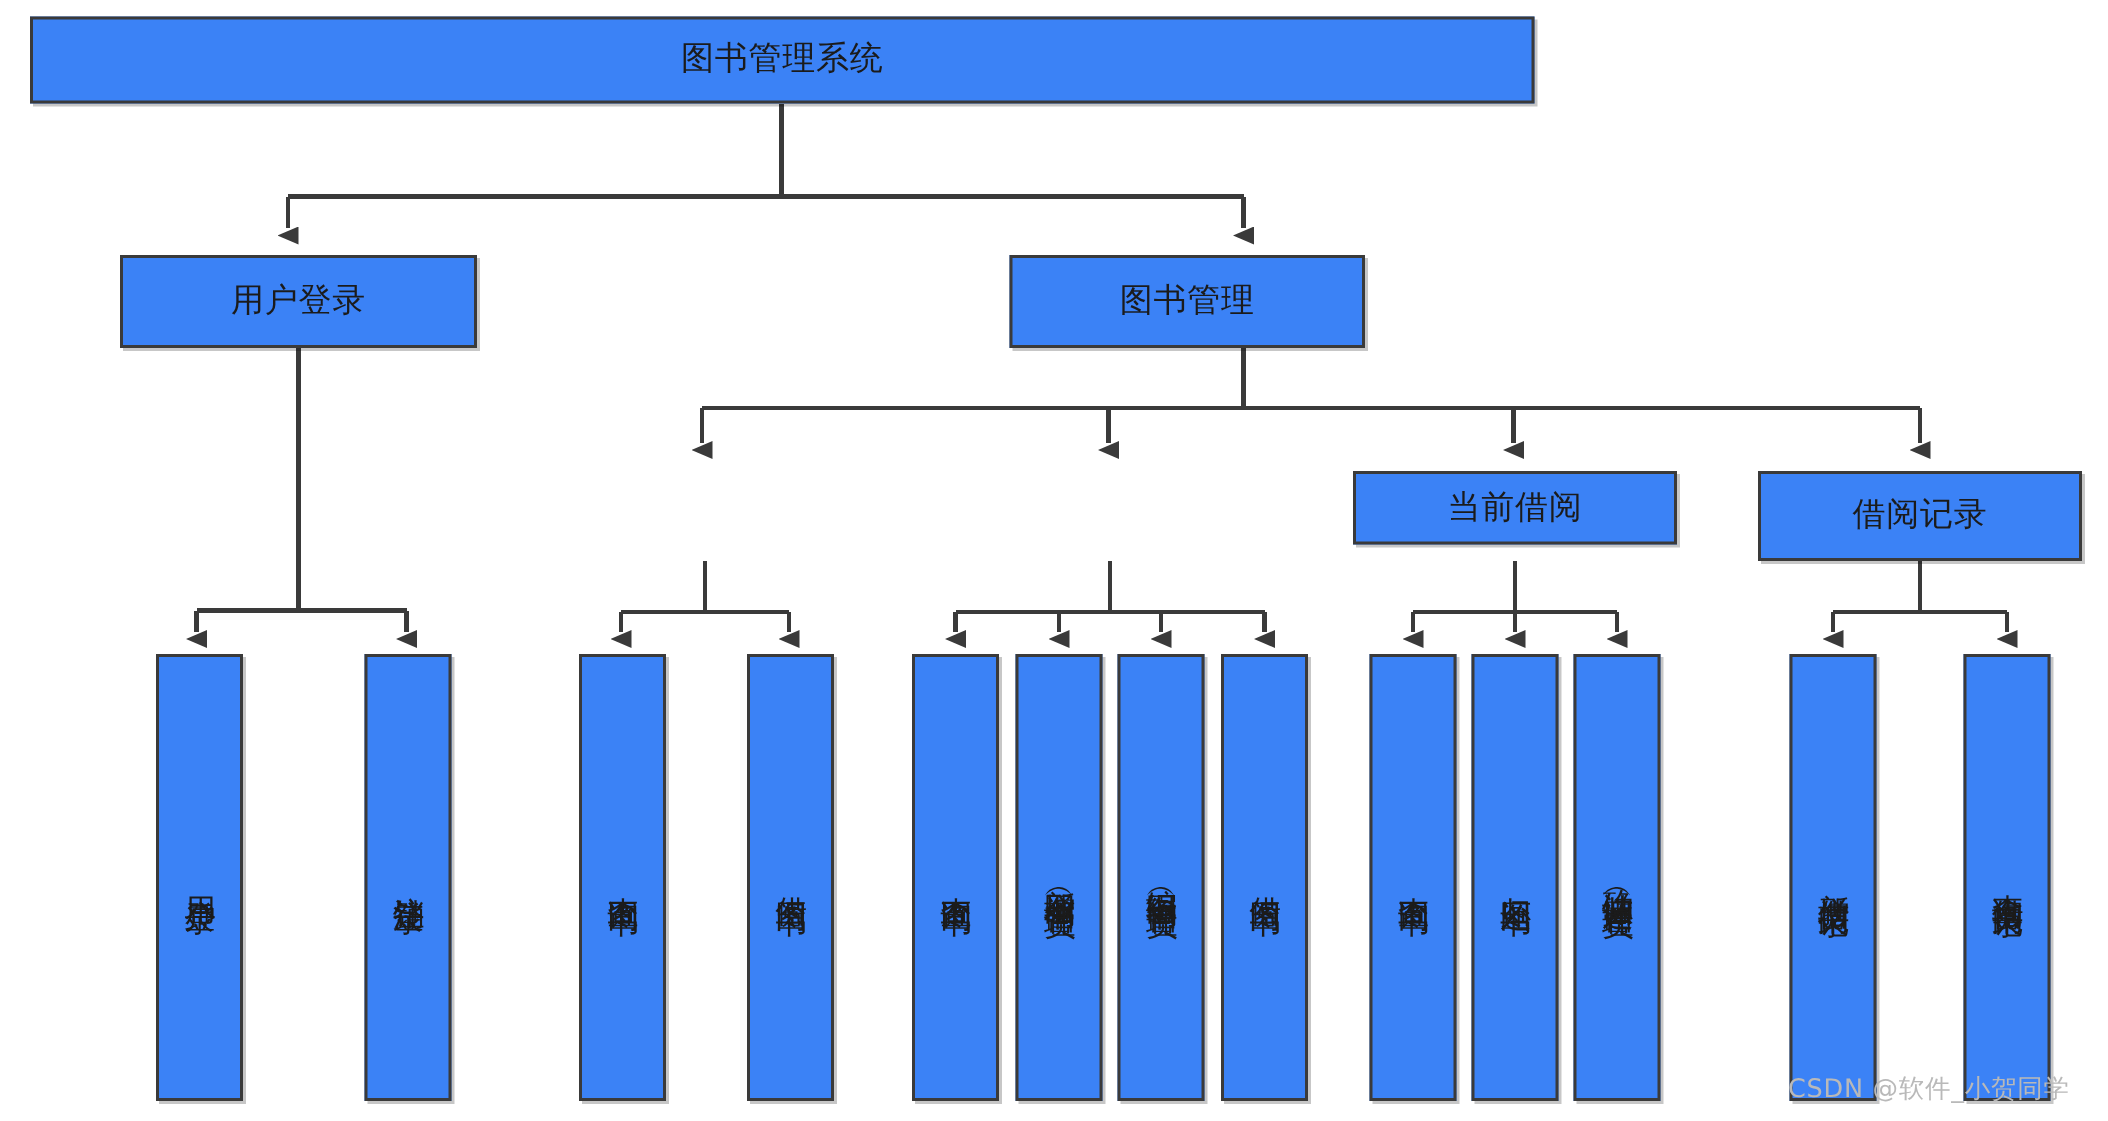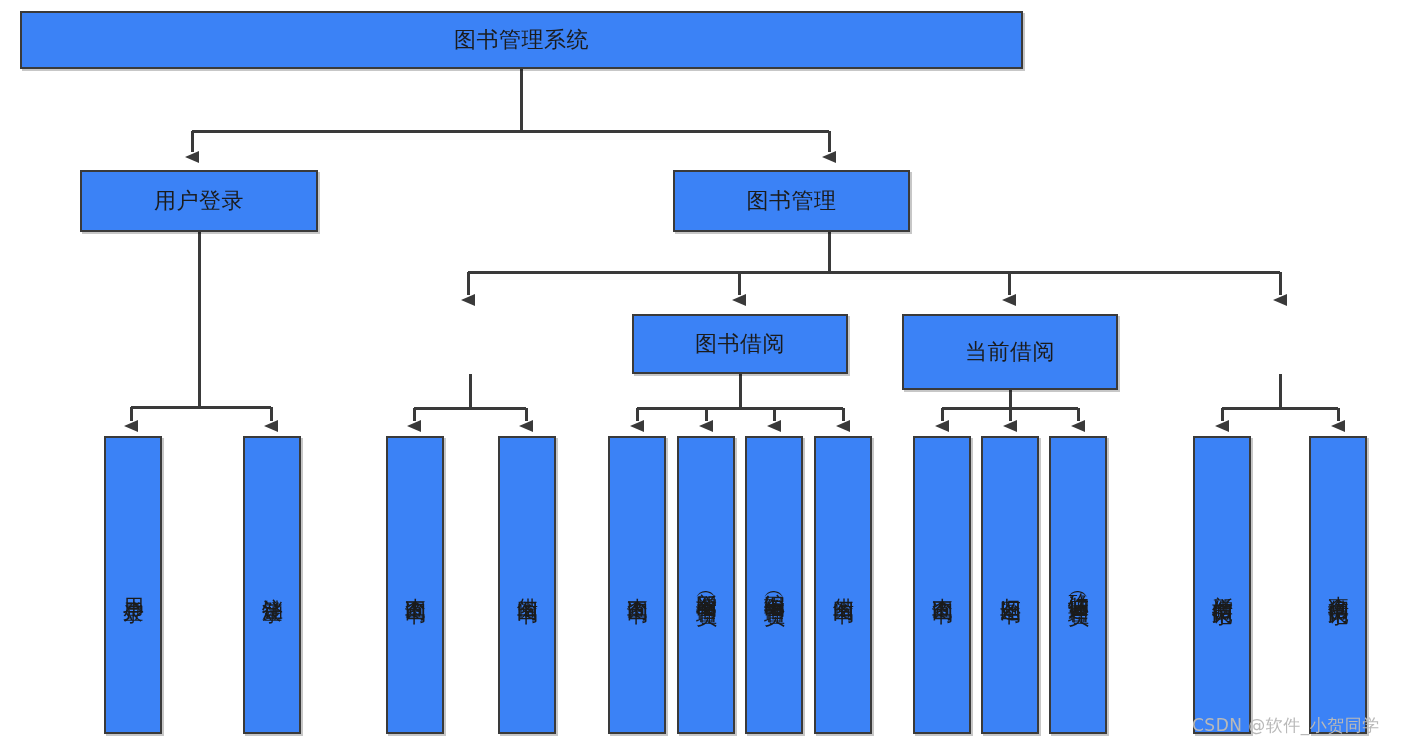--- a/index.html
+++ b/index.html
@@ -137,25 +137,25 @@
     <span class="label">图书管理系统</span>
   </div>
 
   <div class="node horiz" style="left:80px; top:170px; width:238px; height:62px;">
     <span class="label">用户登录</span>
   </div>
   <div class="node horiz" style="left:673px; top:170px; width:237px; height:62px;">
     <span class="label">图书管理</span>
   </div>
 
-  <div class="node horiz" style="left:632px; top:314px; width:216px; height:60px;">
-    <span class="label">图书借阅</span>
-  </div>
-  <div class="node horiz" style="left:902px; top:314px; width:216px; height:76px;">
+  <div class="node horiz" style="left:902px; top:314px; width:216px; height:49px;">
     <span class="label">当前借阅</span>
+  </div>
+  <div class="node horiz" style="left:1172px; top:314px; width:216px; height:60px;">
+    <span class="label">借阅记录</span>
   </div>
 
   <div class="node vert" style="left:104px; top:436px; width:58px; height:298px;">
     <span class="label">用户登录</span>
   </div>
   <div class="node vert" style="left:243px; top:436px; width:58px; height:298px;">
     <span class="label">注销登录</span>
   </div>
 
   <div class="node vert" style="left:386px; top:436px; width:58px; height:298px;">

